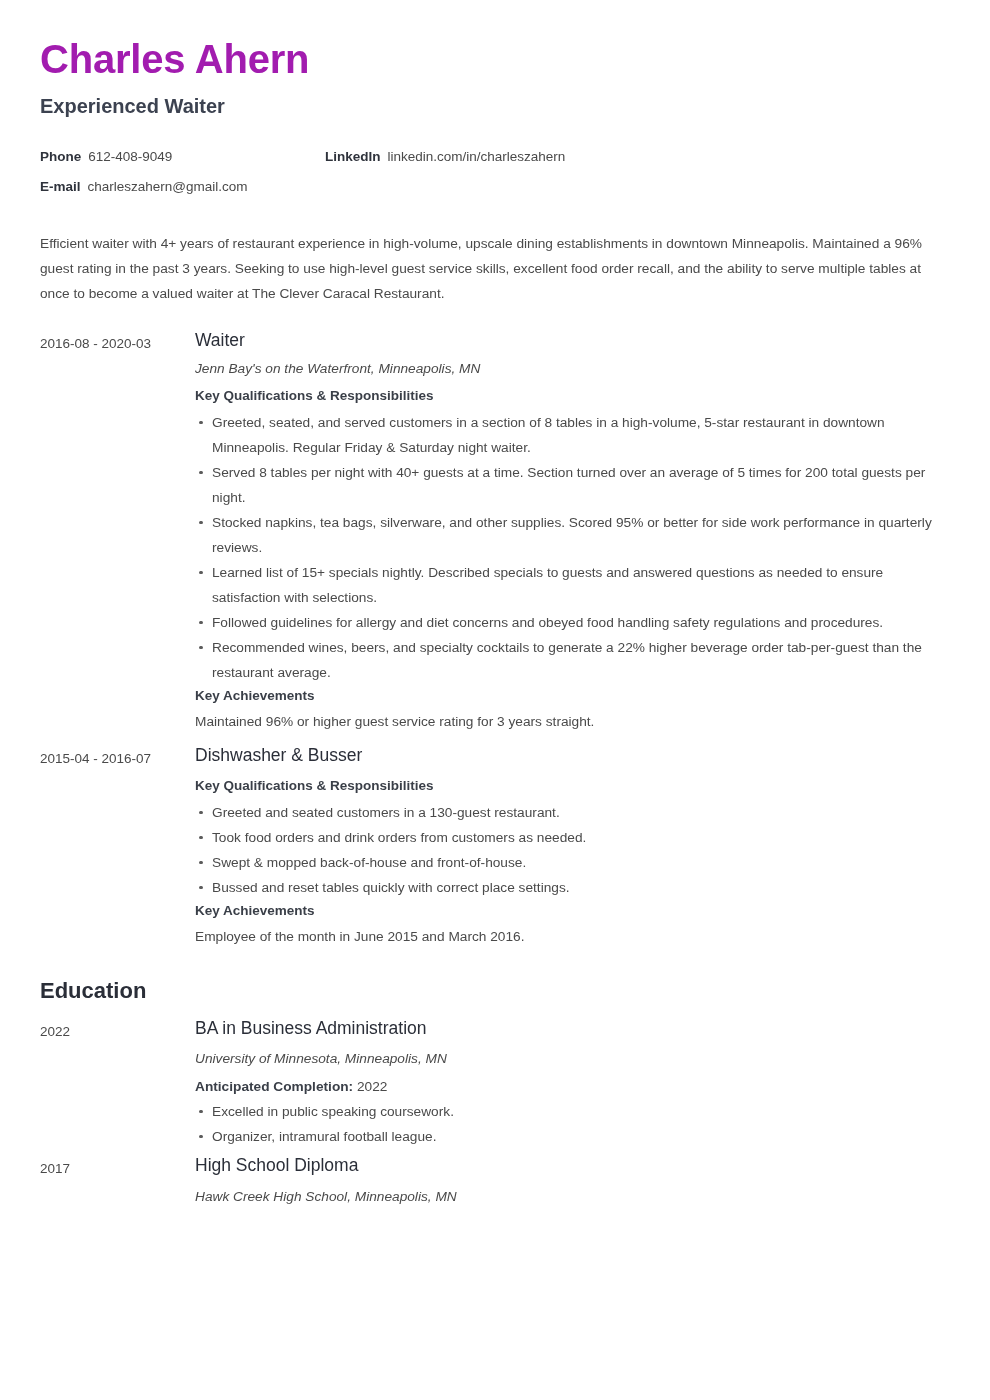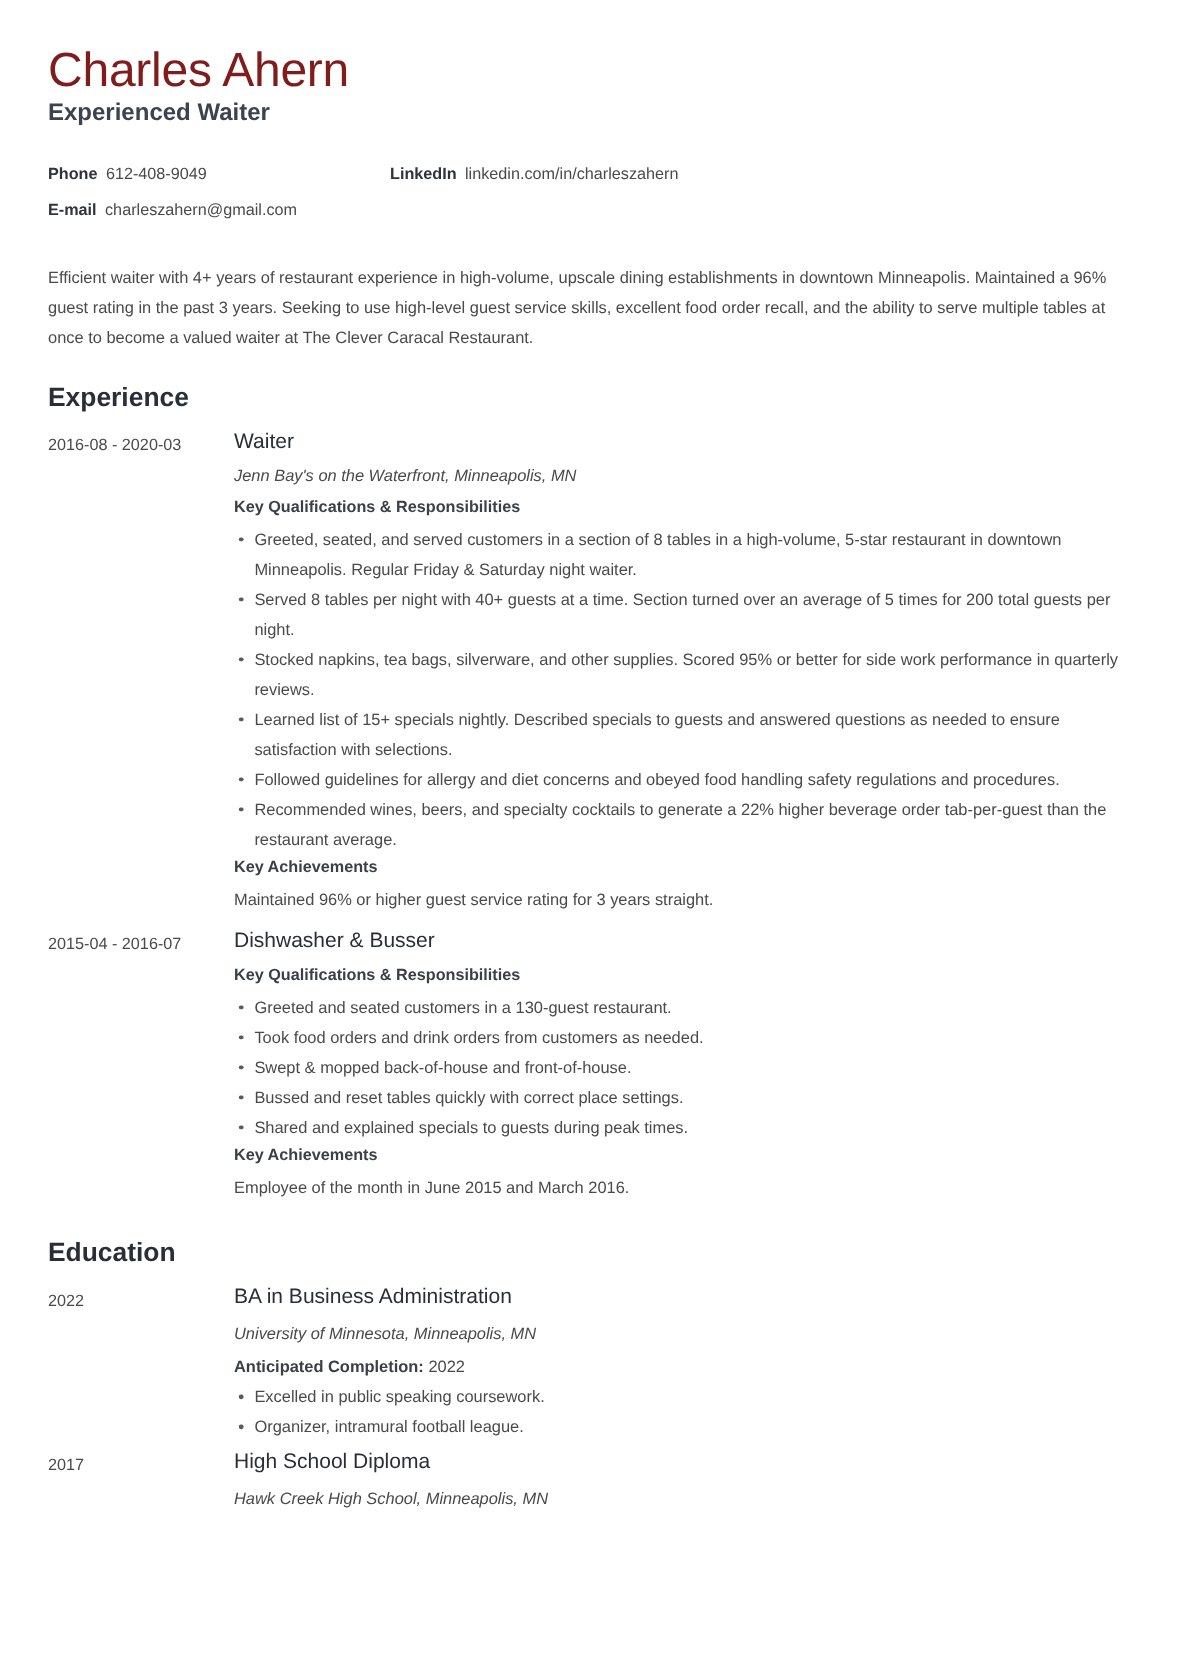--- a/index.html
+++ b/index.html
@@ -17,25 +17,25 @@
     width: 990px;
     height: 1400px;
     padding: 38px 40px 0 40px;
     background: #ffffff;
     position: relative;
   }
 
   
   .name {
     font-size: 40px;
-    font-weight: normal;
-    color: #7f1d1d;
+    font-weight: bold;
+    color: #a21caf;
     letter-spacing: -0.2px;
     line-height: 1.05;
-    margin: 0 0 2px 0;
+    margin: 0 0 14px 0;
   }
   .subtitle {
     font-size: 20px;
     font-weight: bold;
     color: #3c4250;
     line-height: 1.2;
     margin: 0 0 29px 0;
   }
 
   .contact-grid {
@@ -182,21 +182,20 @@
           <span class="c-label">E-mail</span>
           <span class="c-value">charleszahern@gmail.com</span>
         </div>
       </div>
     </div>
   </div>
 
   <div class="summary">Efficient waiter with 4+ years of restaurant experience in high-volume, upscale dining establishments in downtown Minneapolis. Maintained a 96% guest rating in the past 3 years. Seeking to use high-level guest service skills, excellent food order recall, and the ability to serve multiple tables at once to become a valued waiter at The Clever Caracal Restaurant.</div>
 
   <div class="section">
-    <h2 class="section-title">Experience</h2>
 
     <div class="entry gap-exp">
       <div class="entry-date">2016-08 - 2020-03</div>
       <div class="entry-body">
         <div class="entry-title">Waiter</div>
         <div class="entry-org">Jenn Bay's on the Waterfront, Minneapolis, MN</div>
         <div class="entry-sub">Key Qualifications &amp; Responsibilities</div>
         <ul class="bullets">
           <li>Greeted, seated, and served customers in a section of 8 tables in a high-volume, 5-star restaurant in downtown Minneapolis. Regular Friday &amp; Saturday night waiter.</li>
           <li>Served 8 tables per night with 40+ guests at a time. Section turned over an average of 5 times for 200 total guests per night.</li>
@@ -213,21 +212,20 @@
     <div class="entry">
       <div class="entry-date">2015-04 - 2016-07</div>
       <div class="entry-body">
         <div class="entry-title">Dishwasher &amp; Busser</div>
         <div class="entry-sub">Key Qualifications &amp; Responsibilities</div>
         <ul class="bullets">
           <li>Greeted and seated customers in a 130-guest restaurant.</li>
           <li>Took food orders and drink orders from customers as needed.</li>
           <li>Swept &amp; mopped back-of-house and front-of-house.</li>
           <li>Bussed and reset tables quickly with correct place settings.</li>
-          <li>Shared and explained specials to guests during peak times.</li>
         </ul>
         <div class="entry-sub">Key Achievements</div>
         <p class="entry-note">Employee of the month in June 2015 and March 2016.</p>
       </div>
     </div>
   </div>
 
   <div class="section edu-section">
     <h2 class="section-title">Education</h2>
 

